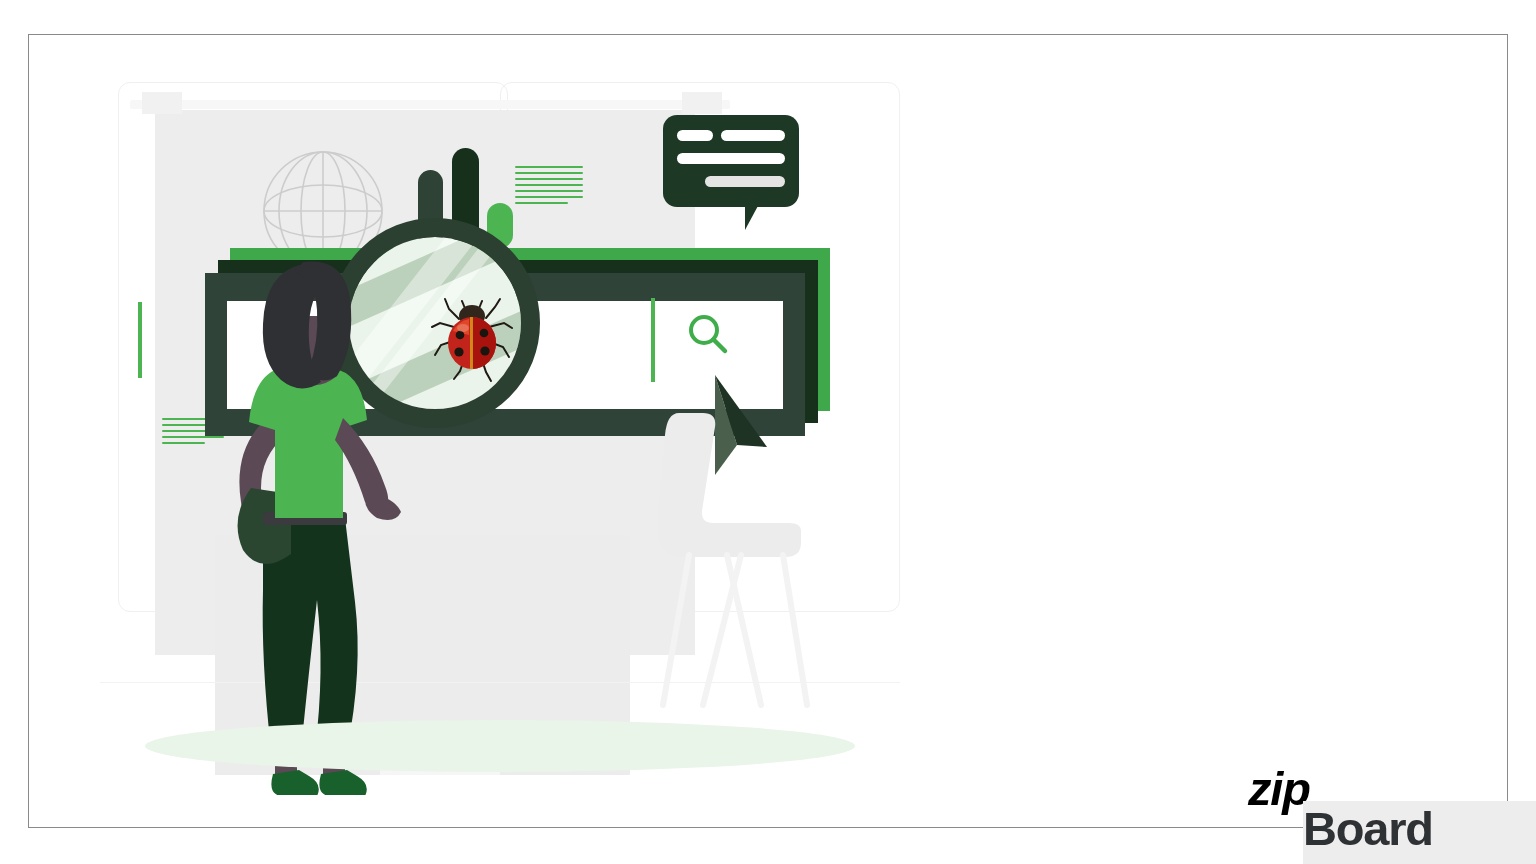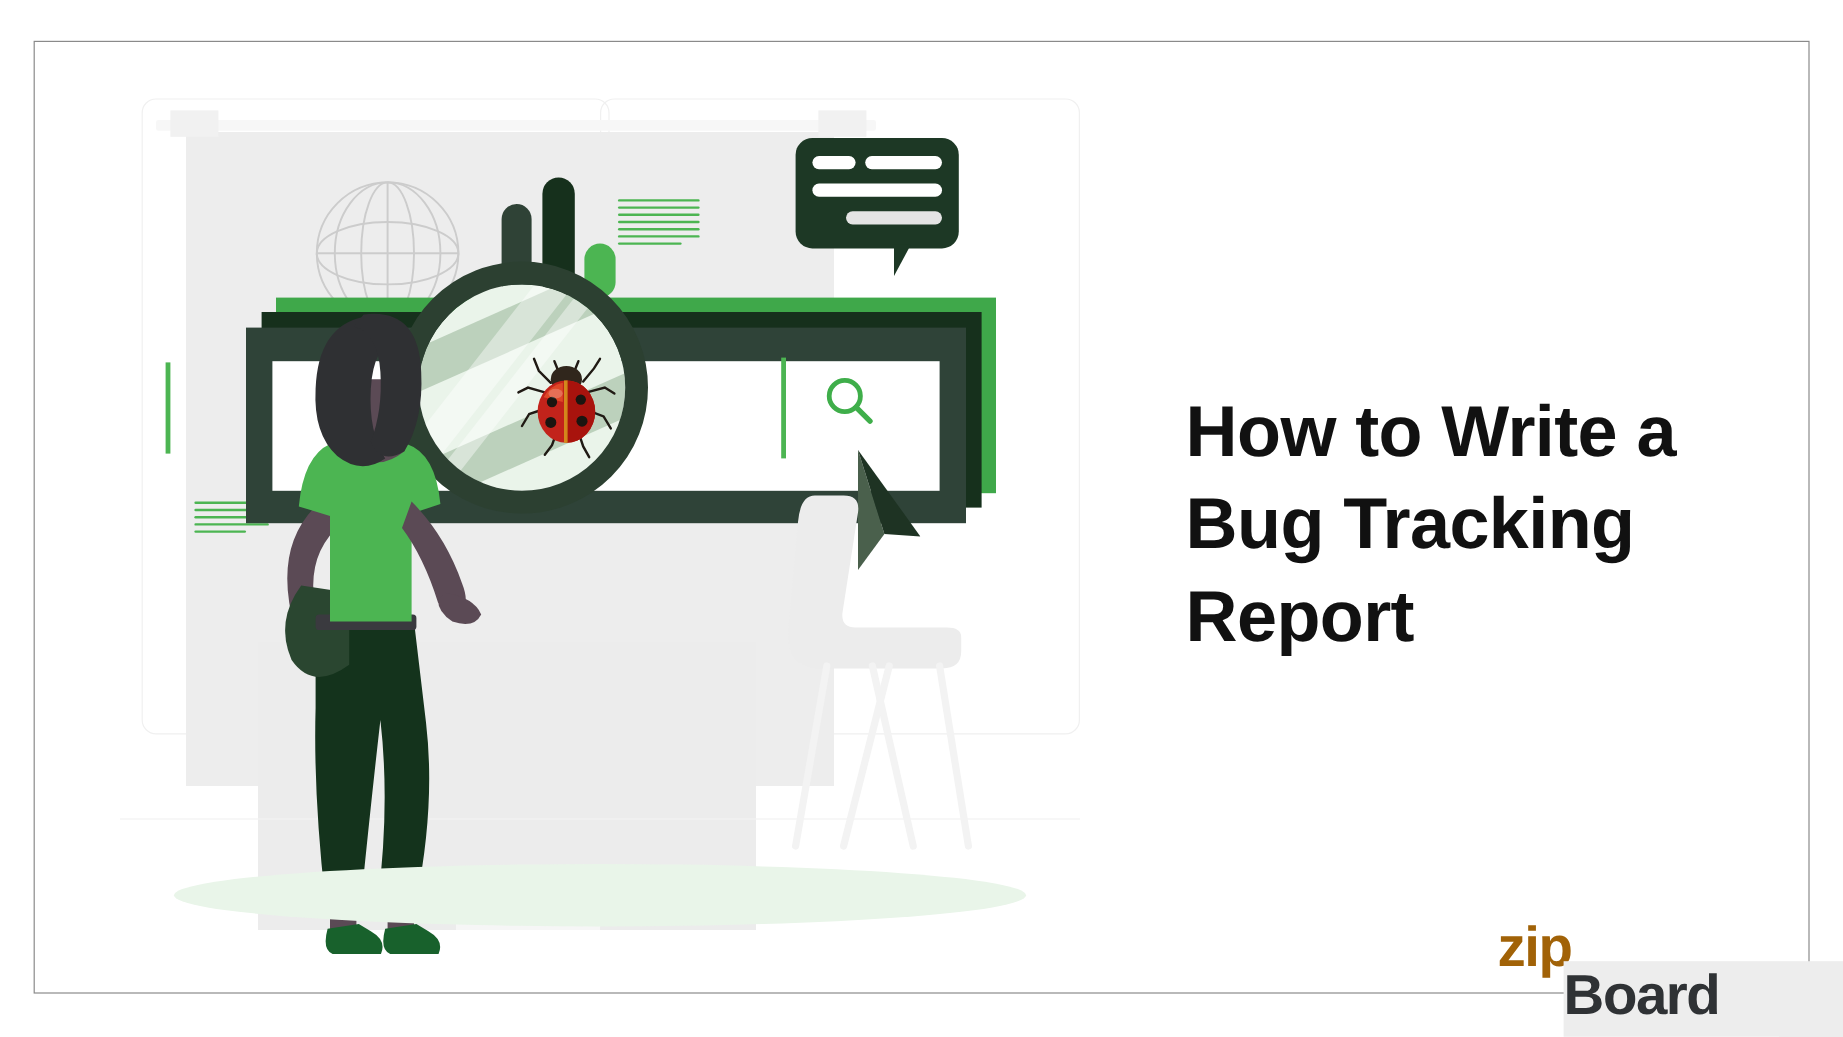--- a/index.html
+++ b/index.html
@@ -324,21 +324,21 @@
   }
   .logo {
     position: absolute;
     left: 1248px;
     top: 761px;
     font-size: 47px;
     font-weight: 700;
     letter-spacing: -1.2px;
     white-space: nowrap;
   }
-  .logo .zip   { color: #a16207; }
+  .logo .zip   { color: #000000; font-style: italic; }
   .logo .board { color: #2f3235; }
 </style>
 </head>
 <body>
 
 <div class="canvas">
 
   <div class="frame-border"></div>
 
   <div class="illustration">
@@ -486,23 +486,18 @@
       <rect x="70" y="508" width="22" height="20" fill="#5b4a55"></rect>
       <rect x="118" y="508" width="22" height="20" fill="#5b4a55"></rect>
 
       <path d="M68 524 Q62 546 78 546 L112 546 Q118 534 104 526 L94 520 Z" fill="#18612c"></path>
       <path d="M116 524 Q110 546 126 546 L160 546 Q166 534 152 526 L142 520 Z" fill="#18612c"></path>
     </svg>
 
     <div class="ground-shadow"></div>
   </div>
 
-  <div class="title">
-    <div>How to Write a</div>
-    <div>Bug Tracking</div>
-    <div>Report</div>
-  </div>
 
   <div class="logo">
     <span class="zip">zip</span><span class="board">Board</span>
   </div>
 
 </div>
 
 </body></html>

